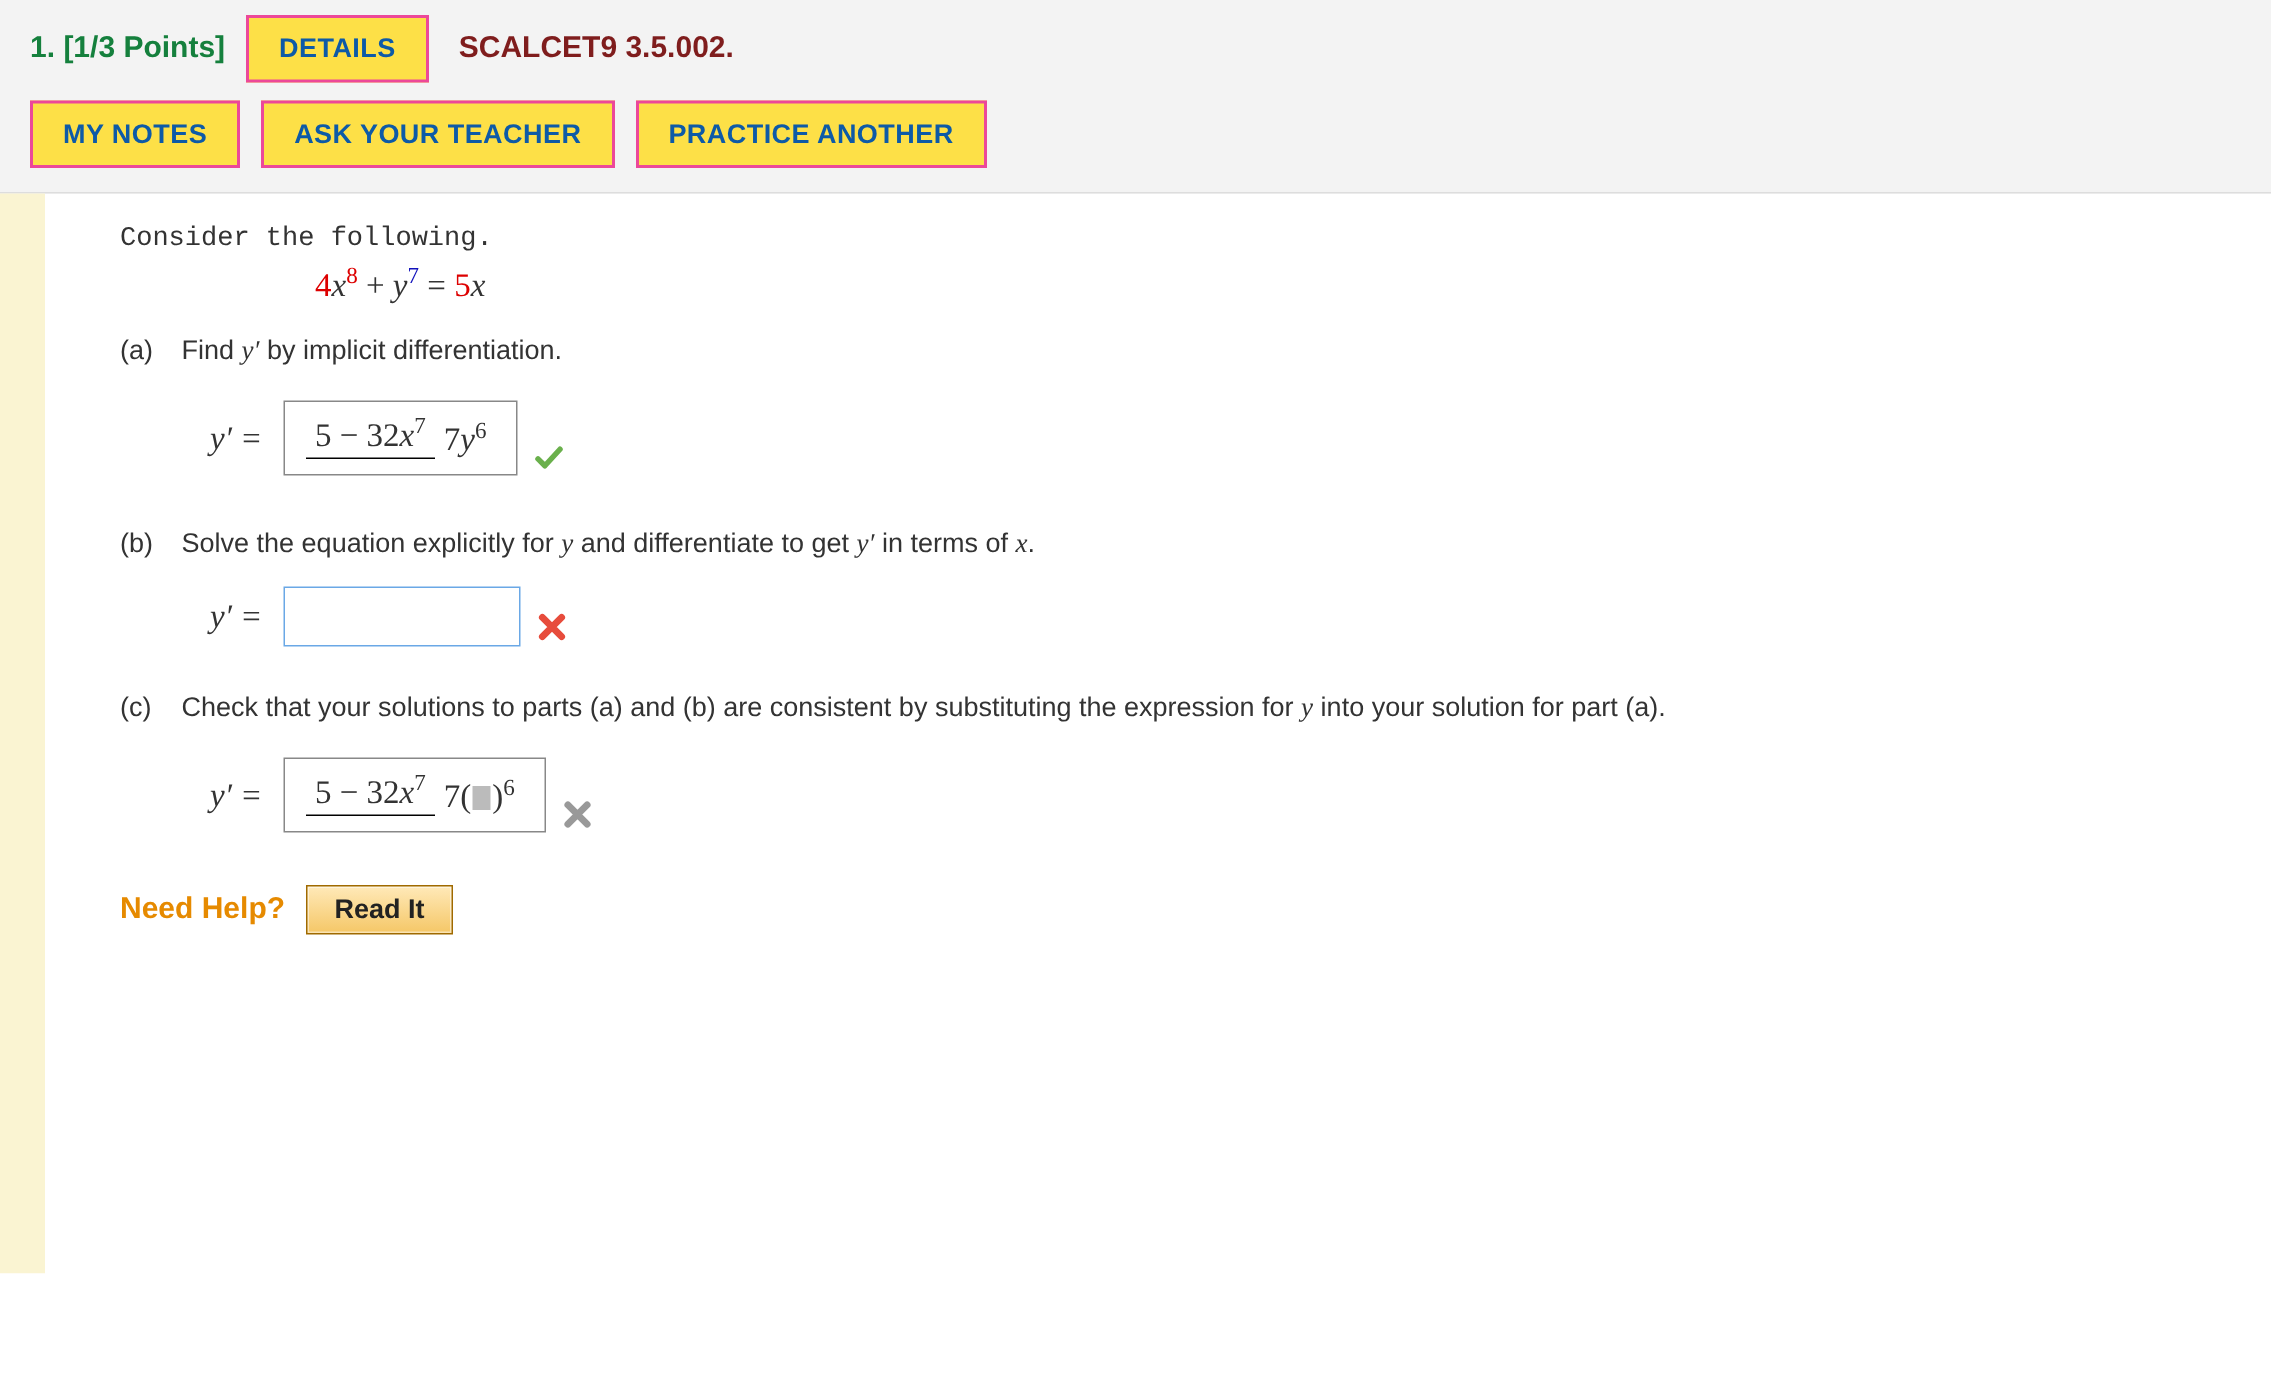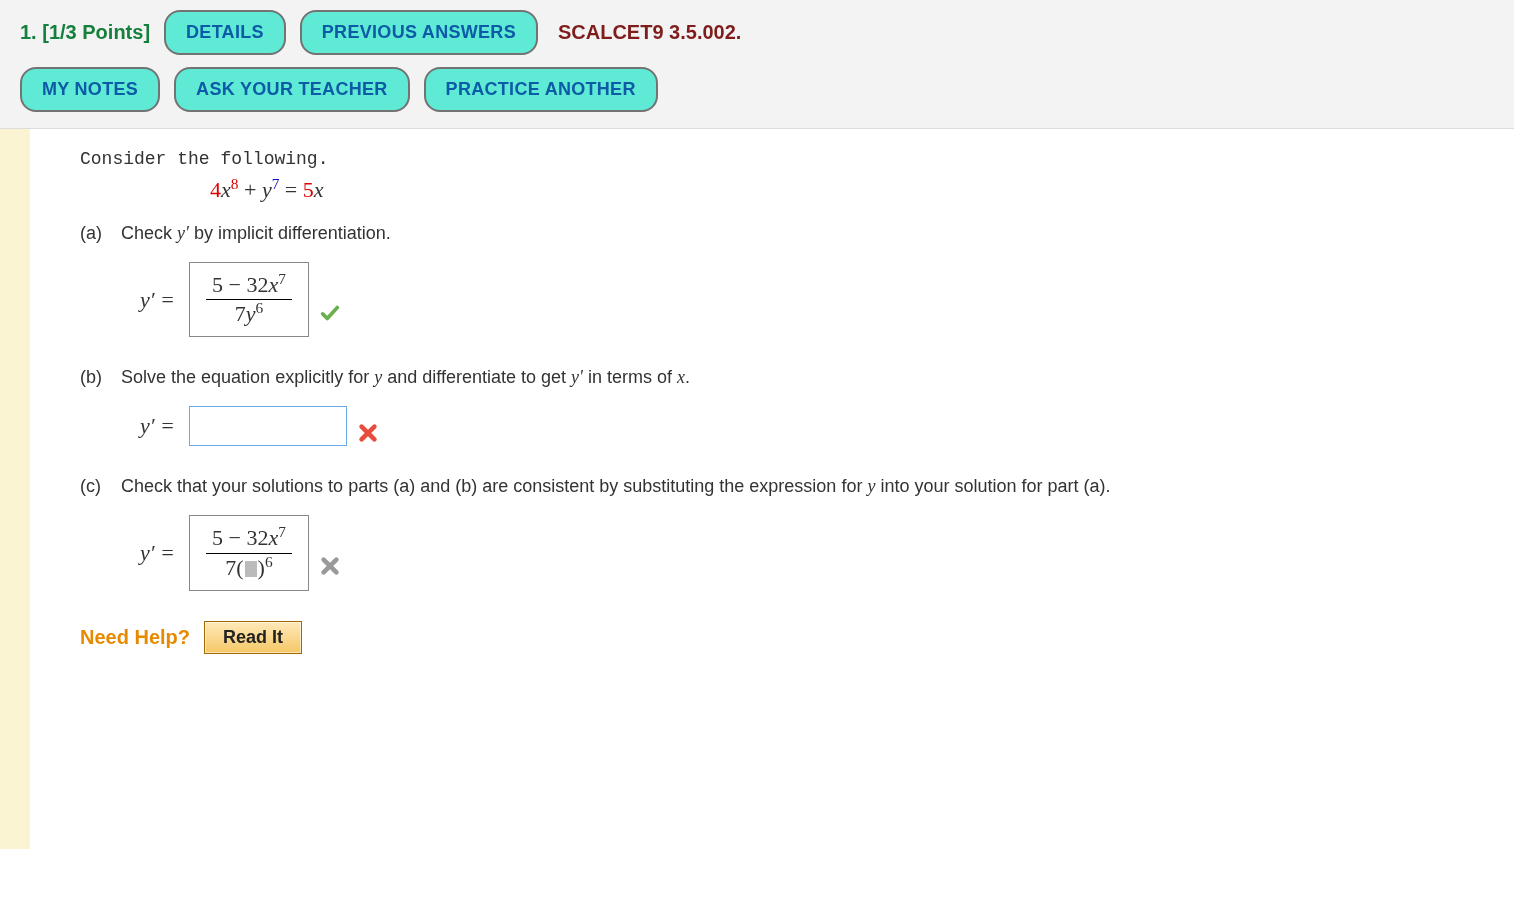--- a/index.html
+++ b/index.html
@@ -22,27 +22,27 @@
     gap: 14px;
     margin-bottom: 12px;
   }
   .header-row:last-child { margin-bottom: 0; }
   .q-number {
     font-weight: bold;
     font-size: 20px;
     color: #15803d;
   }
   .btn {
-    border: 2px solid #737373;
-    background: #5eead4;
+    border: 2px solid #ec4899;
+    background: #fde047;
     color: #0d5aa7;
     font-weight: 600;
     font-size: 18px;
     padding: 10px 20px;
-    border-radius: 16px;
+    border-radius: 0;
     cursor: pointer;
     letter-spacing: 0.3px;
   }
   .source-label {
     font-weight: bold;
     font-size: 20px;
     color: #7f1d1d;
     margin-left: 6px;
   }
   .content-wrap {
@@ -106,21 +106,21 @@
     align-items: center;
     justify-content: center;
   }
   .answer-box.empty {
     border: 1px solid #6aa8e6;
     width: 158px;
     height: 40px;
   }
   .frac {
     display: inline-flex;
-    flex-direction: column;
+    flex-direction: row;
     align-items: center;
     vertical-align: middle;
     line-height: 1.1;
   }
   .frac .num {
     border-bottom: 1.5px solid #000;
     padding: 0 6px 2px 6px;
   }
   .frac .den {
     padding: 2px 6px 0 6px;
@@ -167,21 +167,20 @@
 </style>
 </head>
 <body>
 
 <div class="header">
   <div class="header-row">
     <span class="q-number">
       <span>1.</span>&nbsp;<span>[1/3 Points]</span>
     </span>
     <button class="btn">DETAILS</button>
-    <button class="btn">PREVIOUS ANSWERS</button>
     <span class="source-label">SCALCET9 3.5.002.</span>
   </div>
   <div class="header-row">
     <button class="btn">MY NOTES</button>
     <button class="btn">ASK YOUR TEACHER</button>
     <button class="btn">PRACTICE ANOTHER</button>
   </div>
 </div>
 
 <div class="content-wrap">
@@ -190,21 +189,21 @@
 
     <div class="intro">Consider the following.</div>
 
     <div class="equation">
       <span class="red">4</span><span class="italic">x</span><sup class="red">8</sup><span> + </span><span class="italic">y</span><sup class="blue">7</sup><span> = </span><span class="red">5</span><span class="italic">x</span>
     </div>
 
     <div class="part">
       <span class="part-label">(a)</span>
       <span class="part-text">
-        <span>Check </span><span class="italic">y′</span><span> by implicit differentiation.</span>
+        <span>Find </span><span class="italic">y′</span><span> by implicit differentiation.</span>
       </span>
       <div class="answer-row">
         <span class="yprime">y′ =</span>
         <div class="answer-box">
           <span class="frac">
             <span class="num"><span>5 − 32</span><span class="italic">x</span><sup>7</sup></span>
             <span class="den"><span>7</span><span class="italic">y</span><sup>6</sup></span>
           </span>
         </div>
         <span class="check-icon">

